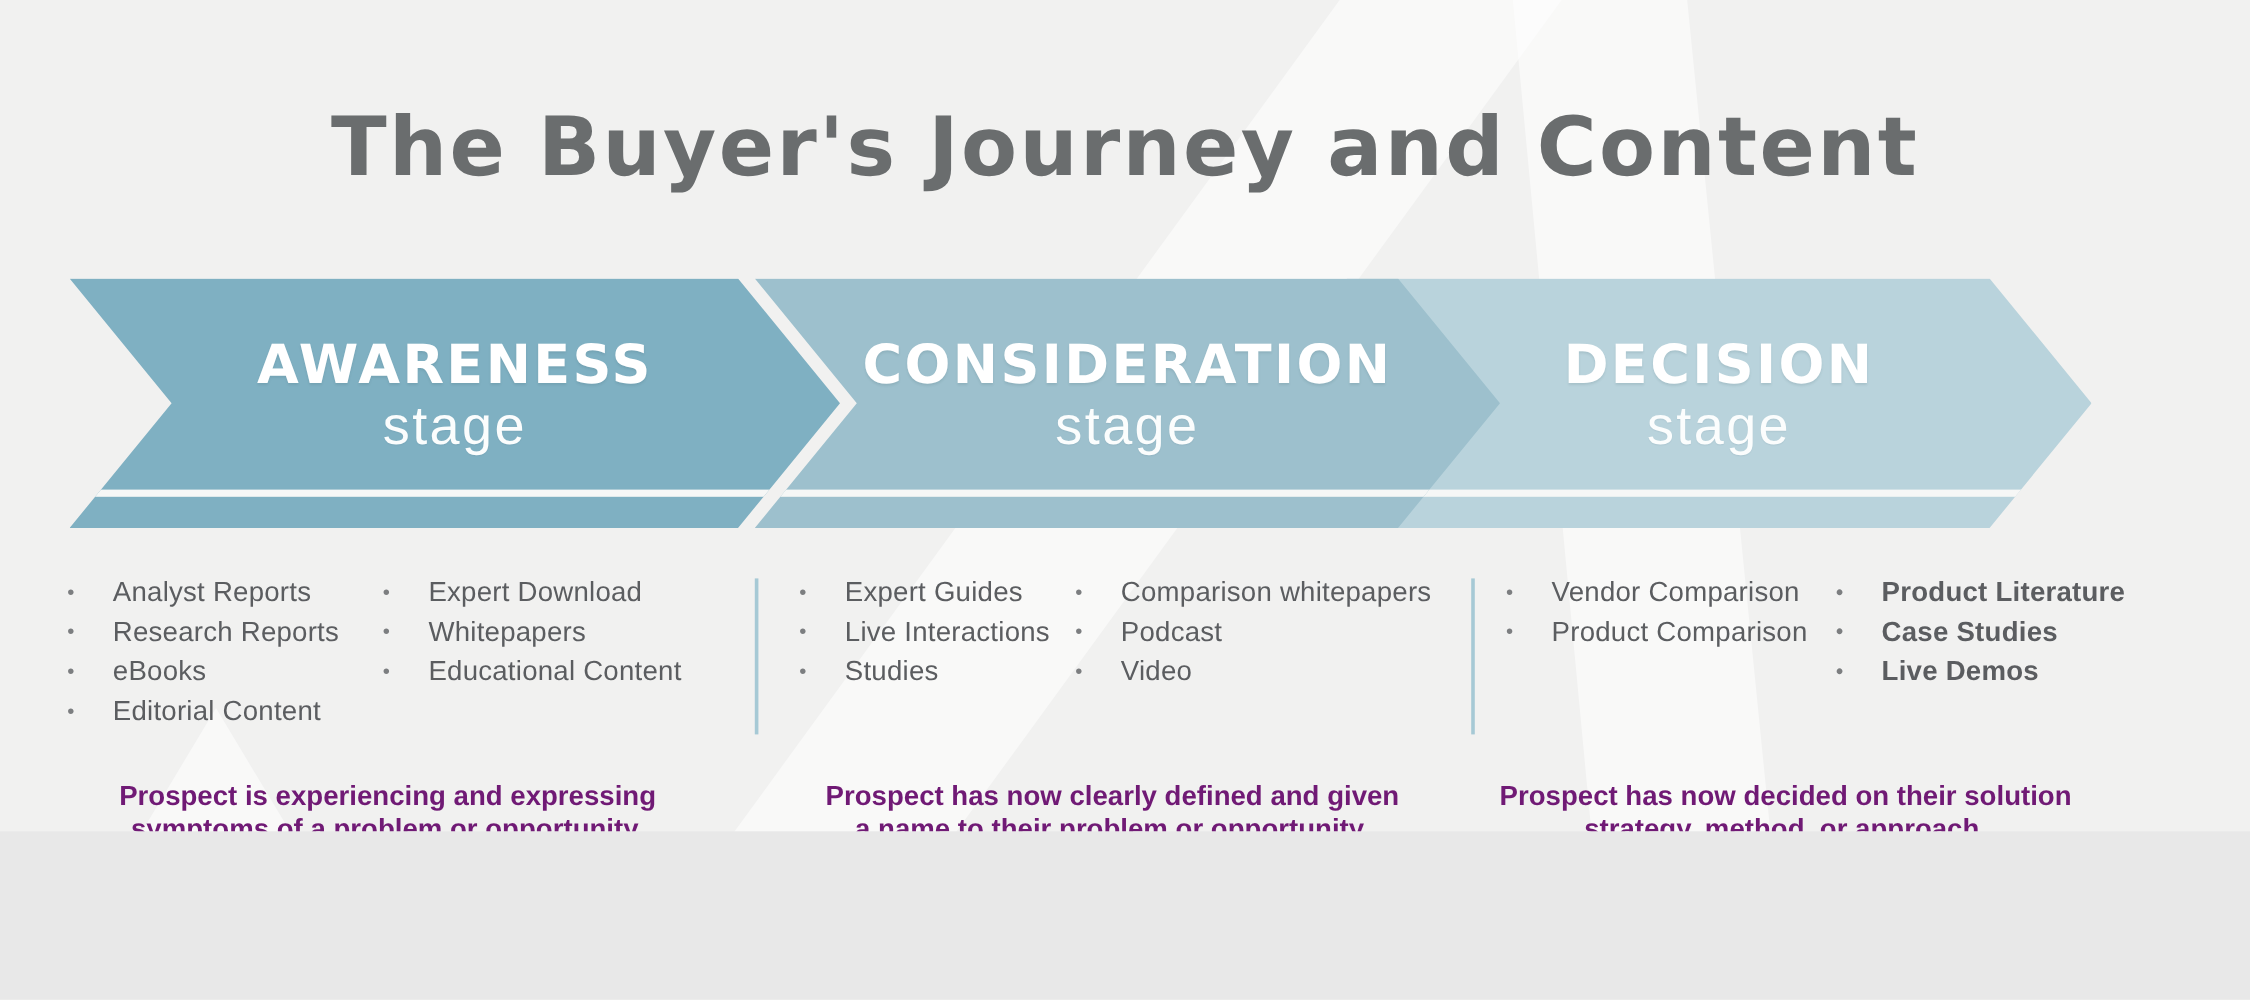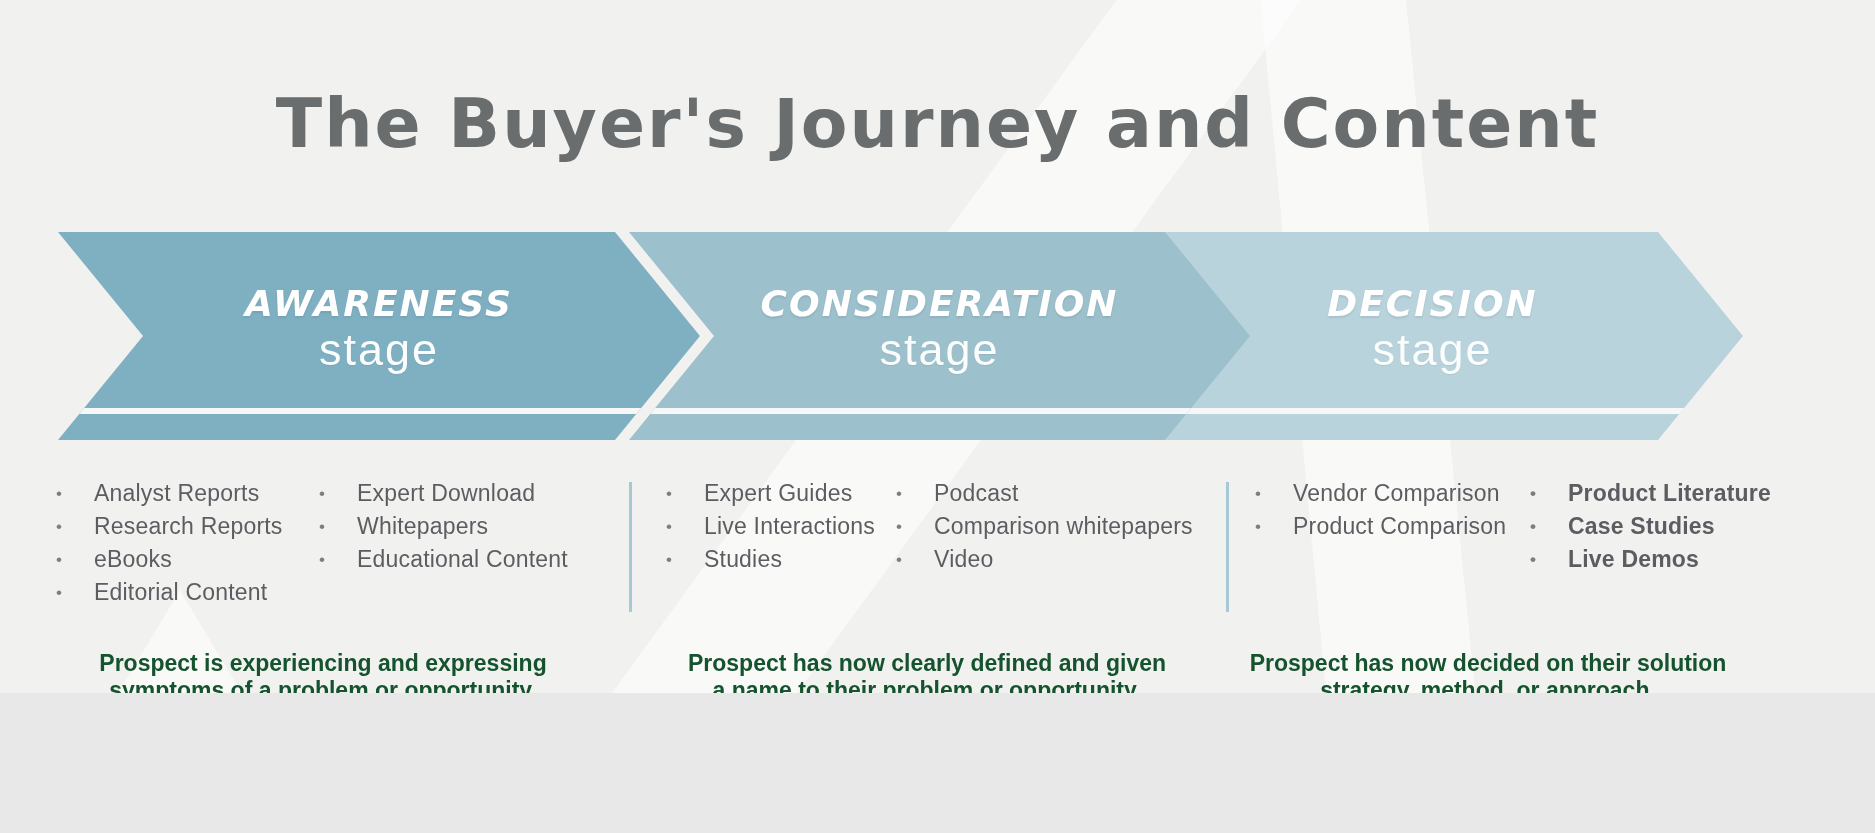--- a/index.html
+++ b/index.html
@@ -23,25 +23,24 @@
   .arrow{
     position:absolute;top:232px;height:208px;
     clip-path:polygon(0 0, calc(100% - 85px) 0, 100% 50%, calc(100% - 85px) 100%, 0 100%, 85px 50%);
     display:flex;flex-direction:column;align-items:center;justify-content:center;
     padding:0 85px;box-sizing:border-box;text-align:center;
   }
   .arrow-1{left:58px;width:642px;z-index:5;}
   .arrow-2{left:629px;width:621px;z-index:4;}
   .arrow-3{left:1122px;width:621px;z-index:3;}
   .arrow-heading{
-    font-family:"DejaVu Sans",sans-serif;font-weight:bold;font-size:36px;
+    font-family:"DejaVu Sans",sans-serif;font-weight:bold;font-size:45px;
     letter-spacing:2px;color:#ffffff;line-height:1.08;
     text-shadow:0 2px 2px rgba(40,70,85,0.12);
     margin-top:-14px;
-    font-style:italic;
   }
   .arrow-sub{
     font-family:"Liberation Sans",sans-serif;font-weight:200;font-size:45px;
     letter-spacing:2px;color:#fbfdfd;line-height:1.05;margin-top:2px;
     text-shadow:0 1px 1px rgba(40,70,85,0.08);
   }
   .arrow-underline{
     position:absolute;left:0;right:0;bottom:26px;height:6px;background:#f6f7f6;
   }
 
@@ -61,21 +60,21 @@
   .l-s3a{left:1253px;top:477px;}
   .l-s3b{left:1528px;top:477px;font-weight:bold;}
 
   .vdivider{position:absolute;top:482px;height:130px;width:3px;z-index:6;}
   .vd-1{left:629px;}
   .vd-2{left:1226px;}
 
   
   .desc{
     position:absolute;top:650px;width:480px;z-index:6;text-align:center;
-    font-size:23px;font-weight:bold;color:#14532d;line-height:27px;margin:0;
+    font-size:23px;font-weight:bold;color:#701a75;line-height:27px;margin:0;
   }
   .d-1{left:83px;}
   .d-2{left:687px;}
   .d-3{left:1248px;}
 
   
   .logo{
     position:absolute;left:0;top:750px;width:100%;display:flex;
     align-items:flex-start;justify-content:center;z-index:6;
   }
@@ -129,22 +128,22 @@
   </ul>
 
   <div class="vdivider vd-1" style="background-color: rgb(166, 201, 213);"></div>
 
   <ul class="blist l-s2a">
     <li>Expert Guides</li>
     <li>Live Interactions</li>
     <li>Studies</li>
   </ul>
   <ul class="blist l-s2b">
+    <li>Comparison whitepapers</li>
     <li>Podcast</li>
-    <li>Comparison whitepapers</li>
     <li>Video</li>
   </ul>
 
   <div class="vdivider vd-2" style="background-color: rgb(166, 201, 213);"></div>
 
   <ul class="blist l-s3a">
     <li>Vendor Comparison</li>
     <li>Product Comparison</li>
   </ul>
   <ul class="blist l-s3b">

